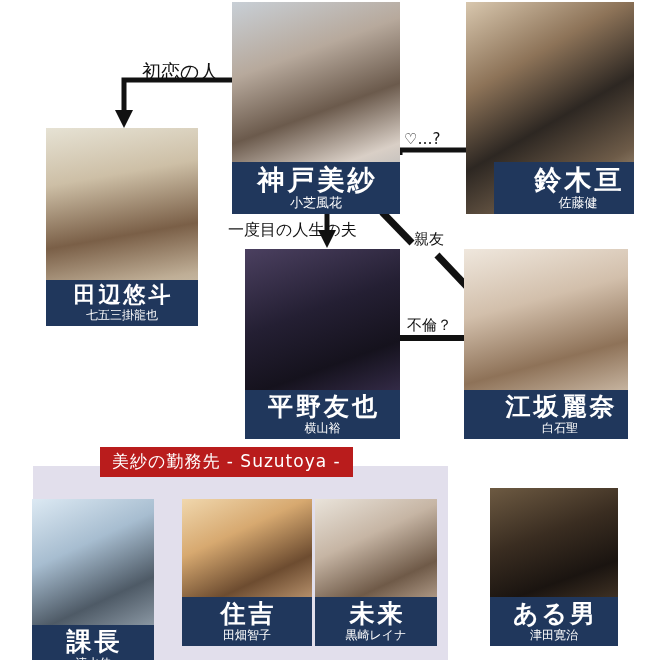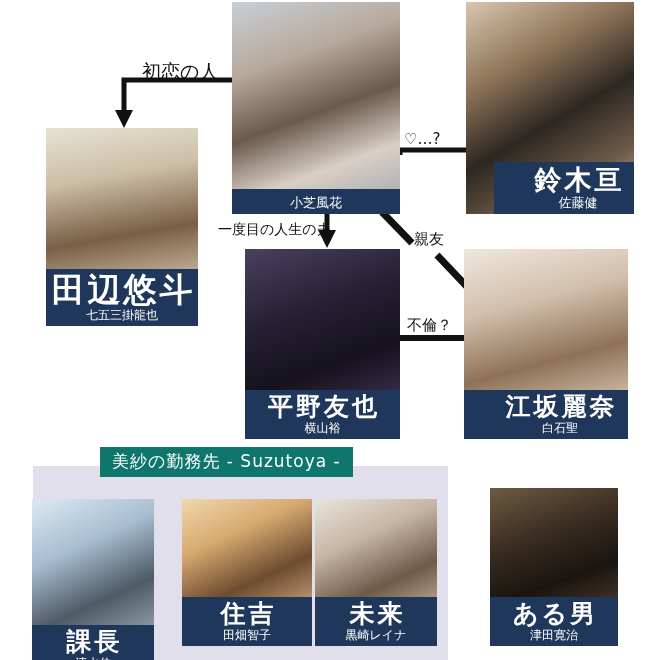--- a/index.html
+++ b/index.html
@@ -89,40 +89,41 @@
 
     <path d="M327,214 L327,232" stroke="#111111" stroke-width="5" fill="none"></path>
     <path d="M318,230 L336,230 L327,248 z" fill="#111111"></path>
 
     <path d="M382,212 L412,243" stroke="#111111" stroke-width="7" fill="none"></path>
     <path d="M437,255 L472,292" stroke="#111111" stroke-width="7" fill="none"></path>
 
     <path d="M400,338 L464,338" stroke="#111111" stroke-width="6" fill="none"></path>
   </svg>
 
-  <div class="grouptitle" id="grouptitle" style="left: 100px; top: 447px; font-size: 17px; background: #0f766e;">美紗の勤務先 - Suzutoya -</div>
+  <div class="grouptitle" id="grouptitle" style="left: 100px; top: 447px; font-size: 17px; background: #b91c1c;">美紗の勤務先 - Suzutoya -</div>
 
   <div id="cards">
       <div class="card" style="left: 232px; top: 2px; width: 168px; height: 212px;">
         <div class="photo" style="background: linear-gradient(160deg, rgb(200, 207, 214) 0%, rgb(183, 169, 156) 28%, rgb(107, 90, 76) 52%, rgb(217, 207, 198) 74%, rgb(154, 163, 171) 100%);"></div>
         <div class="plate" style="background: rgb(32, 55, 92); color: rgb(255, 255, 255);">
+          <span class="nm" style="font-size: 27px;">神戸美紗</span>
           <span class="ac" style="font-size: 13px;">小芝風花</span>
         </div>
       </div>
       <div class="card" style="left: 466px; top: 2px; width: 168px; height: 212px;">
         <div class="photo" style="background: linear-gradient(150deg, rgb(216, 199, 174) 0%, rgb(141, 115, 88) 30%, rgb(45, 39, 34) 55%, rgb(109, 91, 72) 78%, rgb(201, 183, 156) 100%);"></div>
         <div class="plate" style="background: rgb(32, 55, 92); color: rgb(255, 255, 255); margin-left: 28px;">
           <span class="nm" style="font-size: 27px;">鈴木亘</span>
           <span class="ac" style="font-size: 13px;">佐藤健</span>
         </div>
       </div>
       <div class="card" style="left: 46px; top: 128px; width: 152px; height: 198px;">
         <div class="photo" style="background: linear-gradient(170deg, rgb(230, 226, 212) 0%, rgb(205, 191, 166) 26%, rgb(122, 95, 71) 54%, rgb(191, 174, 150) 76%, rgb(222, 217, 203) 100%);"></div>
         <div class="plate" style="background: rgb(32, 55, 92); color: rgb(255, 255, 255);">
-          <span class="nm" style="font-size: 33px;">田辺悠斗</span>
+          <span class="nm" style="font-size: 22px;">田辺悠斗</span>
           <span class="ac" style="font-size: 12px;">七五三掛龍也</span>
         </div>
       </div>
       <div class="card" style="left: 245px; top: 249px; width: 155px; height: 190px;">
         <div class="photo" style="background: linear-gradient(160deg, rgb(75, 64, 96) 0%, rgb(36, 31, 51) 35%, rgb(21, 18, 29) 60%, rgb(58, 48, 80) 85%, rgb(90, 76, 112) 100%);"></div>
         <div class="plate" style="background: rgb(32, 55, 92); color: rgb(255, 255, 255);">
           <span class="nm" style="font-size: 25px;">平野友也</span>
           <span class="ac" style="font-size: 12px;">横山裕</span>
         </div>
       </div>
@@ -159,18 +160,18 @@
         <div class="plate" style="background: rgb(32, 55, 92); color: rgb(255, 255, 255);">
           <span class="nm" style="font-size: 25px;">ある男</span>
           <span class="ac" style="font-size: 12px;">津田寛治</span>
         </div>
       </div>
     </div>
 
   <div id="rels">
       <div class="rel" style="left: 142px; top: 62px; font-size: 19px; color: rgb(17, 17, 17);">初恋の人</div>
       <div class="rel" style="left: 404px; top: 132px; font-size: 15px; color: rgb(17, 17, 17);">♡…?</div>
-      <div class="rel" style="left: 218px; top: 222px; font-size: 14px; color: rgb(17, 17, 17);">一度目の人生の夫</div>
+      <div class="rel" style="left: 228px; top: 222px; font-size: 16px; color: rgb(17, 17, 17);">一度目の人生の夫</div>
       <div class="rel" style="left: 414px; top: 232px; font-size: 15px; color: rgb(17, 17, 17);">親友</div>
       <div class="rel" style="left: 407px; top: 318px; font-size: 15px; color: rgb(17, 17, 17);">不倫？</div>
     </div>
 
 </div>
 
 </body></html>

